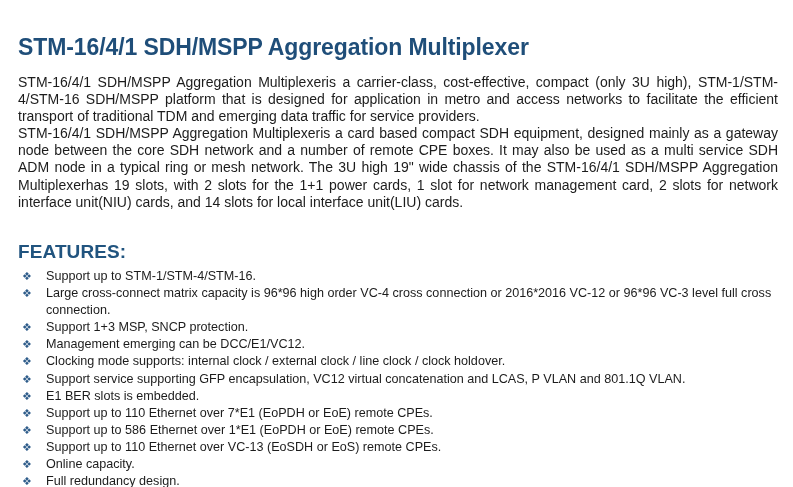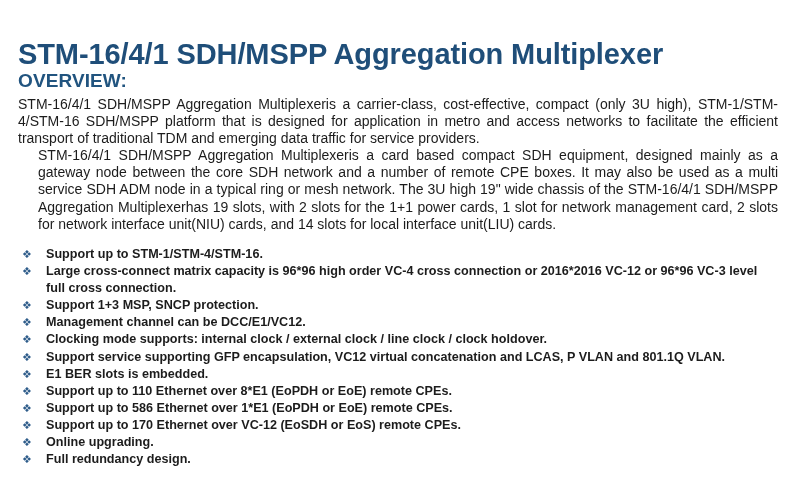--- a/index.html
+++ b/index.html
@@ -21,21 +21,21 @@
     height: 487px;
     box-sizing: border-box;
     padding: 0;
   }
 
   
   .doc-title {
     position: absolute;
     left: 18px;
     top: 19px;
-    font-size: 29px;
+    font-size: 23px;
     font-weight: bold;
     letter-spacing: -0.1px;
     color: #1f4e79;
     white-space: nowrap;
   }
 
   
   .section-heading {
     font-size: 19px;
     font-weight: bold;
@@ -57,21 +57,20 @@
     line-height: 17.1px;
     color: #1c1c1c;
   }
   .para {
     text-align: justify;
     text-justify: inter-word;
     margin: 0;
   }
   .para + .para {
     margin-top: 0;
-    margin-left: 20px;
   }
 
   
   .features-section {
     position: absolute;
     left: 18px;
     top: 241px;
     width: 760px;
   }
   .features-list {
@@ -94,83 +93,82 @@
     width: 12px;
     height: 17px;
     line-height: 17px;
     text-align: center;
     color: #2e5c8a;
     font-size: 11px;
     font-family: "DejaVu Sans", sans-serif;
   }
   .feature-text {
     display: block;
-    font-weight: bold;
   }
 </style>
 </head>
 <body>
 
 <div class="page">
 
   <h1 class="doc-title" style="color: rgb(31, 78, 121);">STM-16/4/1 SDH/MSPP Aggregation Multiplexer</h1>
 
   <section class="overview-section">
-    <div class="section-heading" style="color: rgb(33, 84, 127);">OVERVIEW:</div>
     <div class="overview-body">
       <p class="para">STM-16/4/1 SDH/MSPP Aggregation Multiplexeris a carrier-class, cost-effective, compact (only 3U high), STM-1/STM-4/STM-16 SDH/MSPP platform that is designed for application in metro and access networks to facilitate the efficient transport of traditional TDM and emerging data traffic for service providers.</p>
       <p class="para">STM-16/4/1 SDH/MSPP Aggregation Multiplexeris a card based compact SDH equipment, designed mainly as a gateway node between the core SDH network and a number of remote CPE boxes. It may also be used as a multi service SDH ADM node in a typical ring or mesh network. The 3U high 19" wide chassis of the STM-16/4/1 SDH/MSPP Aggregation Multiplexerhas 19 slots, with 2 slots for the 1+1 power cards, 1 slot for network management card, 2 slots for network interface unit(NIU) cards, and 14 slots for local interface unit(LIU) cards.</p>
     </div>
   </section>
 
   <section class="features-section">
+    <div class="section-heading" style="color: rgb(33, 84, 127);">FEATURES:</div>
     <ul class="features-list">
       <li class="feature-item">
         <span class="bullet" style="color: rgb(46, 92, 138);">❖</span>
         <span class="feature-text">Support up to STM-1/STM-4/STM-16.</span>
       </li>
       <li class="feature-item">
         <span class="bullet" style="color: rgb(46, 92, 138);">❖</span>
         <span class="feature-text">Large cross-connect matrix capacity is 96*96 high order VC-4 cross connection or 2016*2016 VC-12 or 96*96 VC-3 level full cross connection.</span>
       </li>
       <li class="feature-item">
         <span class="bullet" style="color: rgb(46, 92, 138);">❖</span>
         <span class="feature-text">Support 1+3 MSP, SNCP protection.</span>
       </li>
       <li class="feature-item">
         <span class="bullet" style="color: rgb(46, 92, 138);">❖</span>
-        <span class="feature-text">Management channel can be DCC/E1/VC12.</span>
+        <span class="feature-text">Management emerging can be DCC/E1/VC12.</span>
       </li>
       <li class="feature-item">
         <span class="bullet" style="color: rgb(46, 92, 138);">❖</span>
         <span class="feature-text">Clocking mode supports:  internal clock / external clock / line clock / clock holdover.</span>
       </li>
       <li class="feature-item">
         <span class="bullet" style="color: rgb(46, 92, 138);">❖</span>
         <span class="feature-text">Support service supporting GFP encapsulation, VC12 virtual concatenation and LCAS, P VLAN and 801.1Q VLAN.</span>
       </li>
       <li class="feature-item">
         <span class="bullet" style="color: rgb(46, 92, 138);">❖</span>
         <span class="feature-text">E1 BER slots is embedded.</span>
       </li>
       <li class="feature-item">
         <span class="bullet" style="color: rgb(46, 92, 138);">❖</span>
-        <span class="feature-text">Support up to 110 Ethernet over 8*E1 (EoPDH or EoE) remote CPEs.</span>
+        <span class="feature-text">Support up to 110 Ethernet over 7*E1 (EoPDH or EoE) remote CPEs.</span>
       </li>
       <li class="feature-item">
         <span class="bullet" style="color: rgb(46, 92, 138);">❖</span>
         <span class="feature-text">Support up to 586 Ethernet over 1*E1 (EoPDH or EoE) remote CPEs.</span>
       </li>
       <li class="feature-item">
         <span class="bullet" style="color: rgb(46, 92, 138);">❖</span>
-        <span class="feature-text">Support up to 170 Ethernet over VC-12 (EoSDH or EoS) remote CPEs.</span>
+        <span class="feature-text">Support up to 110 Ethernet over VC-13 (EoSDH or EoS) remote CPEs.</span>
       </li>
       <li class="feature-item">
         <span class="bullet" style="color: rgb(46, 92, 138);">❖</span>
-        <span class="feature-text">Online upgrading.</span>
+        <span class="feature-text">Online capacity.</span>
       </li>
       <li class="feature-item">
         <span class="bullet" style="color: rgb(46, 92, 138);">❖</span>
         <span class="feature-text">Full redundancy design.</span>
       </li>
     </ul>
   </section>
 
 </div>
 

